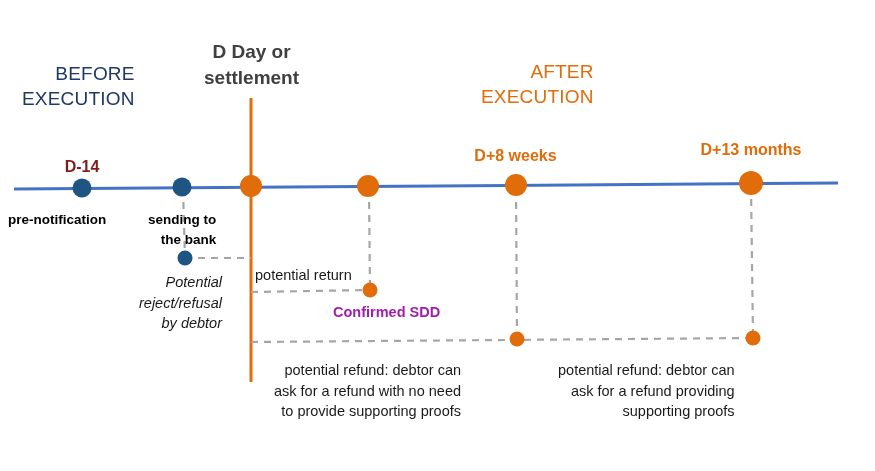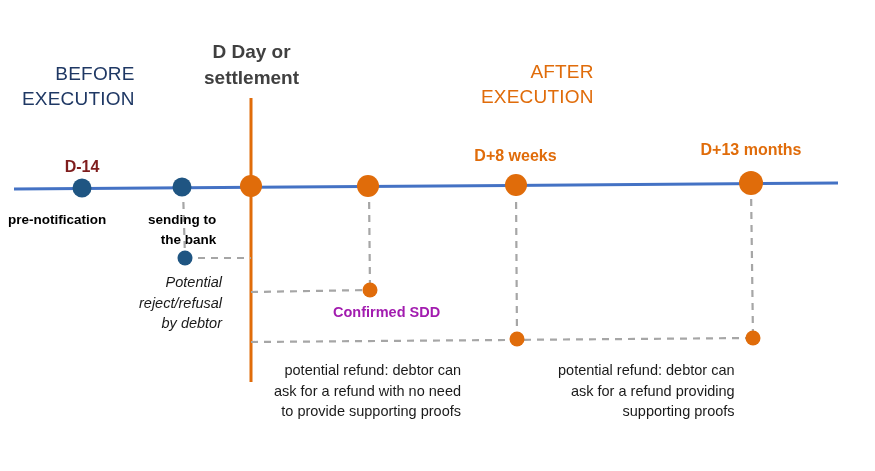--- a/index.html
+++ b/index.html
@@ -94,20 +94,21 @@
   <div class="lbl ms ms-orange m-d8">D+8 weeks</div>
   <div class="lbl ms ms-orange m-d13">D+13 months</div>
 
   <div class="lbl note-bold n-pre">pre-notification</div>
   <div class="lbl note-bold n-send">sending to
 the bank</div>
 
   <div class="lbl note n-reject">Potential
 reject/refusal
 by debtor</div>
+  <div class="lbl note n-return">potential return</div>
   <div class="lbl confirmed">Confirmed SDD</div>
   <div class="lbl note n-refund1">potential refund: debtor can
 ask for a refund with no need
 to provide supporting proofs</div>
   <div class="lbl note n-refund2">potential refund: debtor can
 ask for a refund providing
 supporting proofs</div>
 
 </div>
 

